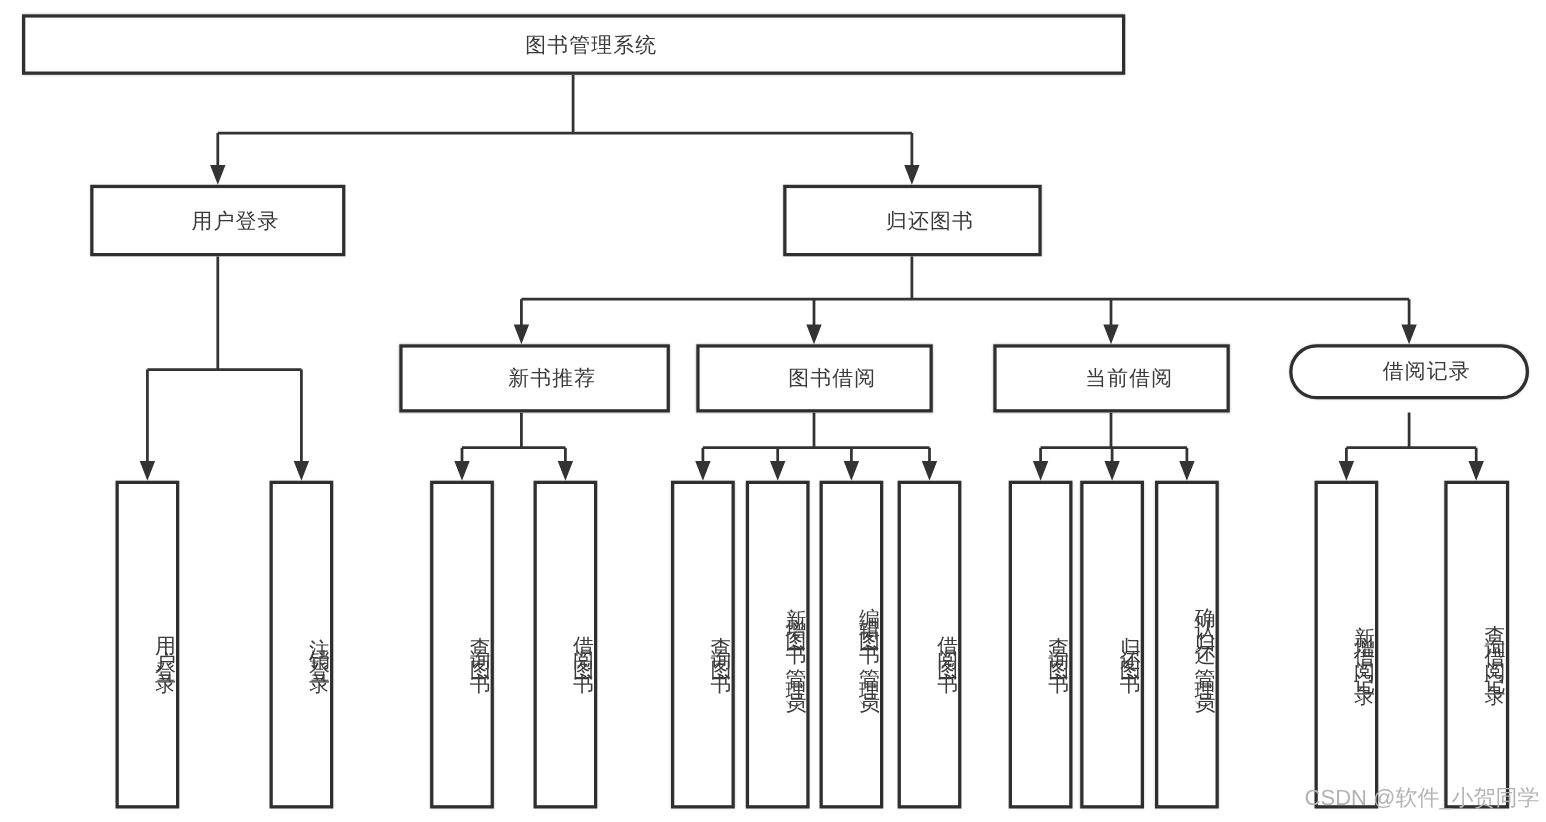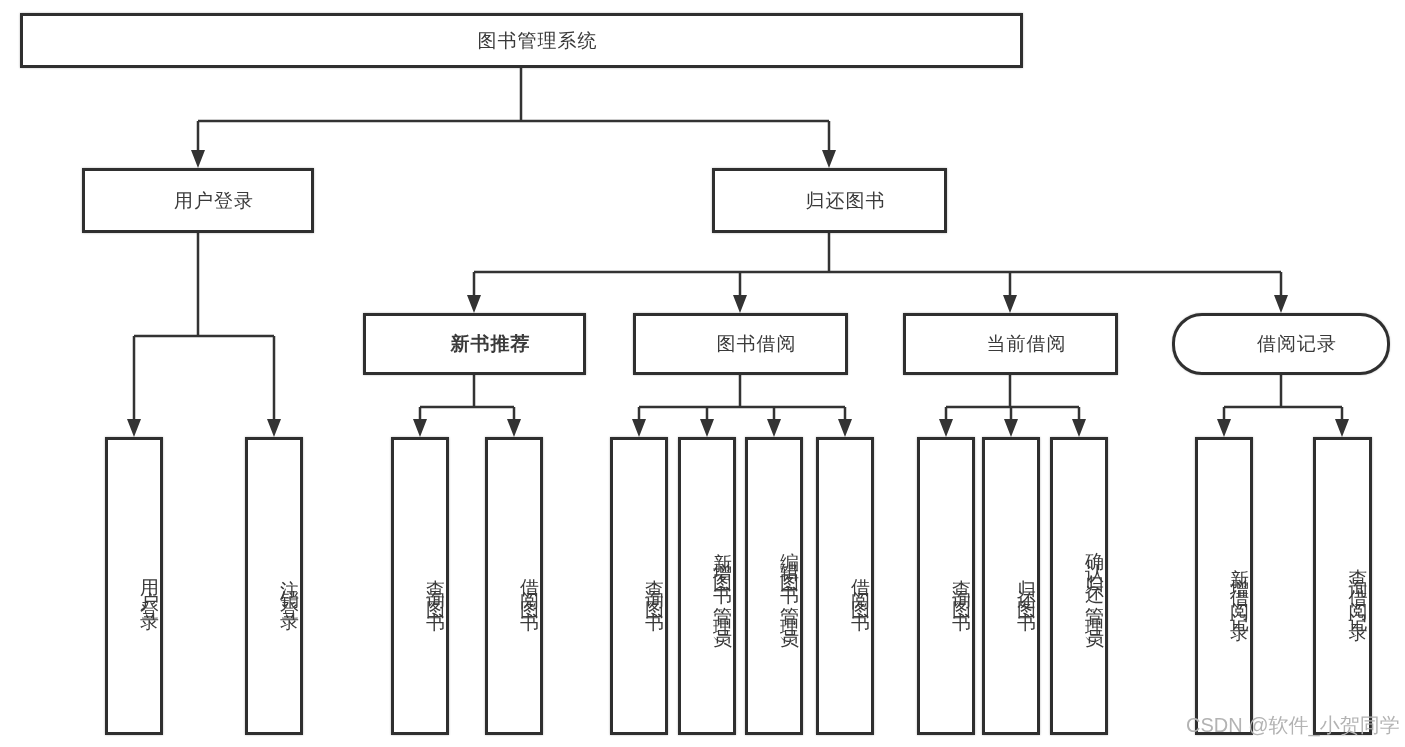--- a/index.html
+++ b/index.html
@@ -85,30 +85,30 @@
     <span class="hlabel">图书管理系统</span>
   </div>
 
   <div class="node" style="left:82px; top:168px; width:232px; height:65px;">
     <span class="hlabel">用户登录</span>
   </div>
   <div class="node" style="left:712px; top:168px; width:235px; height:65px;">
     <span class="hlabel">归还图书</span>
   </div>
 
-  <div class="node" style="left:363px; top:313px; width:223px; height:62px;font-weight:bold;">
+  <div class="node" style="left:363px; top:313px; width:246px; height:62px;">
     <span class="hlabel">新书推荐</span>
   </div>
   <div class="node" style="left:633px; top:313px; width:215px; height:62px;justify-content:center;">
     <span class="hlabel">图书借阅</span>
   </div>
   <div class="node" style="left:903px; top:313px; width:215px; height:62px;">
     <span class="hlabel">当前借阅</span>
   </div>
-  <div class="node" style="left:1172px; top:313px; width:218px; height:62px;border-radius:30px;">
+  <div class="node" style="left:1172px; top:313px; width:218px; height:50px;border-radius:30px;">
     <span class="hlabel">借阅记录</span>
   </div>
 
   <div class="node" style="left:105px; top:437px; width:58px; height:298px;">
     <span class="vlabel">用户登录</span>
   </div>
   <div class="node" style="left:245px; top:437px; width:58px; height:298px;">
     <span class="vlabel">注销登录</span>
   </div>
 

